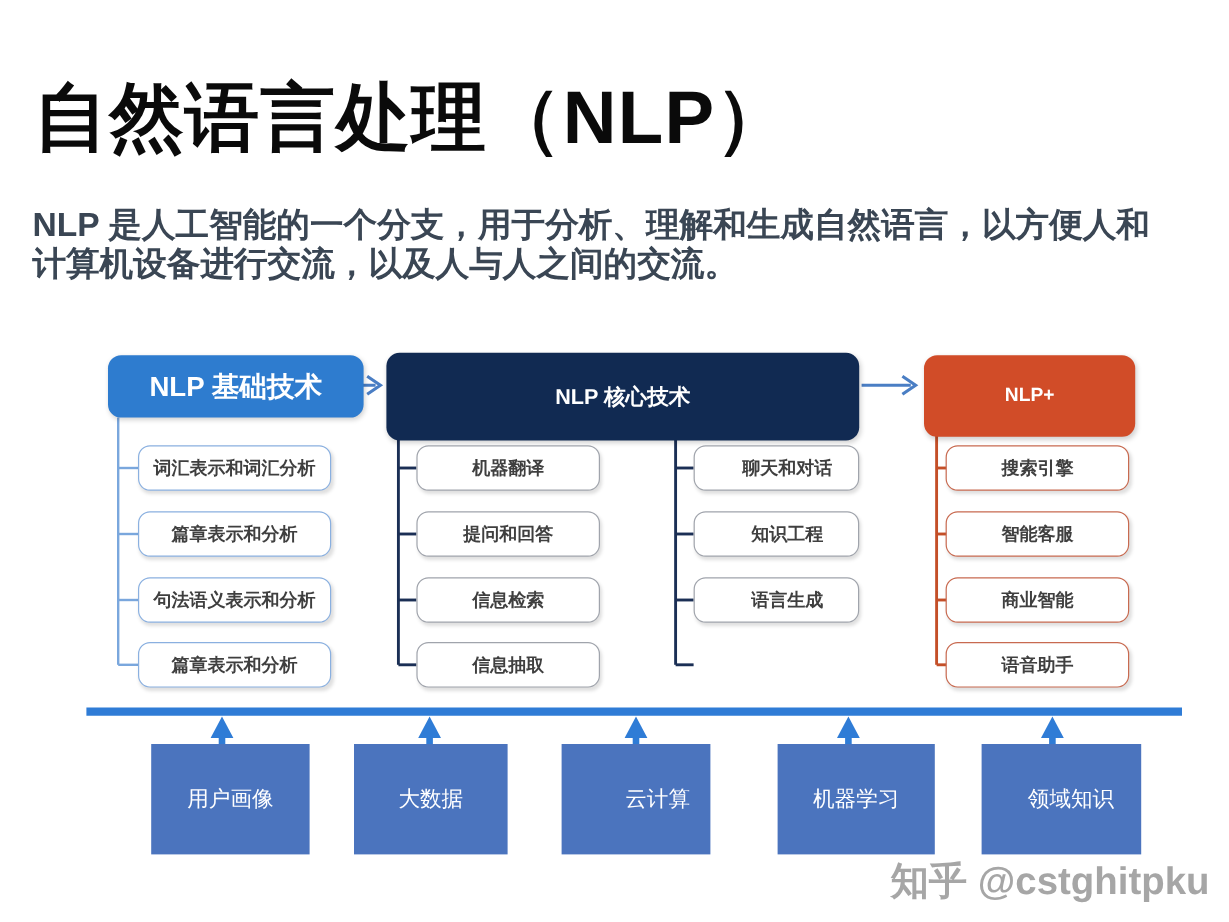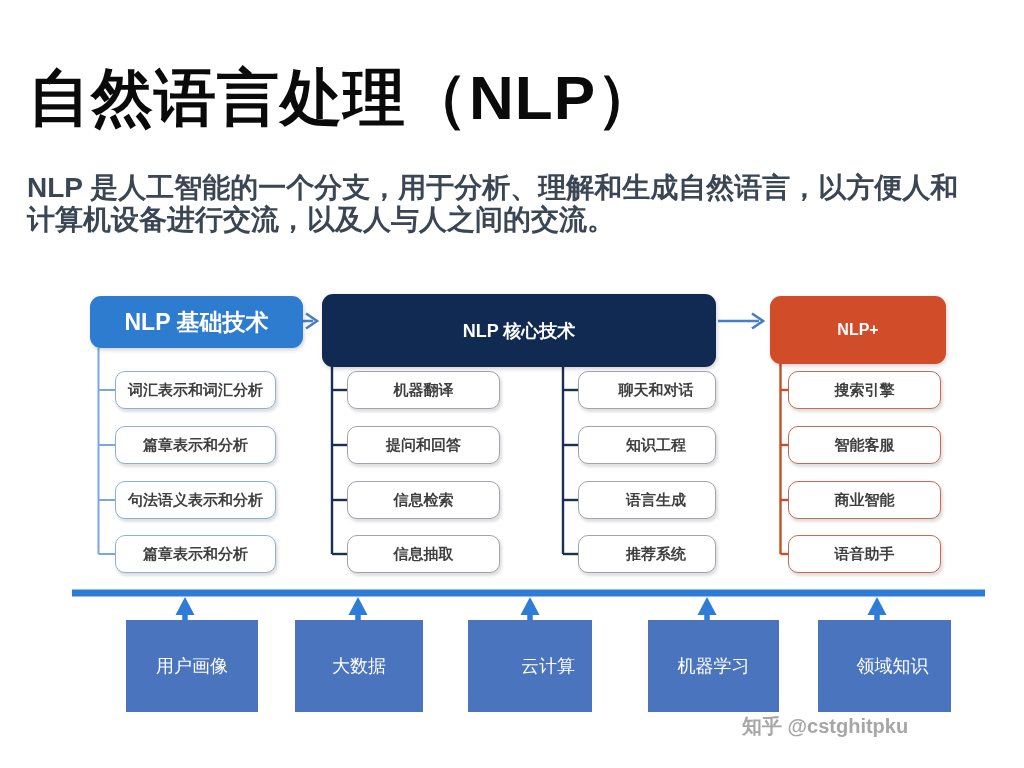--- a/index.html
+++ b/index.html
@@ -79,21 +79,21 @@
   .wire-core  { stroke: var(--connector-core);  stroke-width: 2.4; fill: none; }
   .wire-plus  { stroke: var(--connector-plus);  stroke-width: 2.4; fill: none; }
   .wire-arrow { stroke: var(--arrow-blue);      stroke-width: 2.6; fill: none; }
   .baseline   { stroke: var(--baseline-blue);   stroke-width: 7;   fill: none; }
   .up-shaft   { stroke: var(--baseline-blue);   stroke-width: 5.5; fill: none; }
   .up-head    { fill: var(--baseline-blue); stroke: none; }
 
   
   .watermark {
     left: 742px; top: 699px;
-    font-size: 20px;
+    font-size: 32px;
     font-weight: 600;
     color: rgba(158,158,158,0.92);
     text-shadow: 1px 1px 1px rgba(255,255,255,0.65);
     white-space: nowrap;
     z-index: 10;
   }
 </style>
 </head>
 <body>
 
@@ -182,21 +182,20 @@
   <div class="abs item basic row3">篇章表示和分析</div>
 
   <div class="abs item core-a row0">机器翻译</div>
   <div class="abs item core-a row1">提问和回答</div>
   <div class="abs item core-a row2">信息检索</div>
   <div class="abs item core-a row3">信息抽取</div>
 
   <div class="abs item core-b row0">聊天和对话</div>
   <div class="abs item core-b row1">知识工程</div>
   <div class="abs item core-b row2">语言生成</div>
-  <div class="abs item core-b row3">推荐系统</div>
 
   <div class="abs item plus row0">搜索引擎</div>
   <div class="abs item plus row1">智能客服</div>
   <div class="abs item plus row2">商业智能</div>
   <div class="abs item plus row3">语音助手</div>
 
   <div class="abs found" style="left:126px; width:132px;">用户画像</div>
   <div class="abs found" style="left:295px; width:128px;">大数据</div>
   <div class="abs found" style="left:468px; width:124px;padding-left:36px;">云计算</div>
   <div class="abs found" style="left:648px; width:131px;">机器学习</div>

